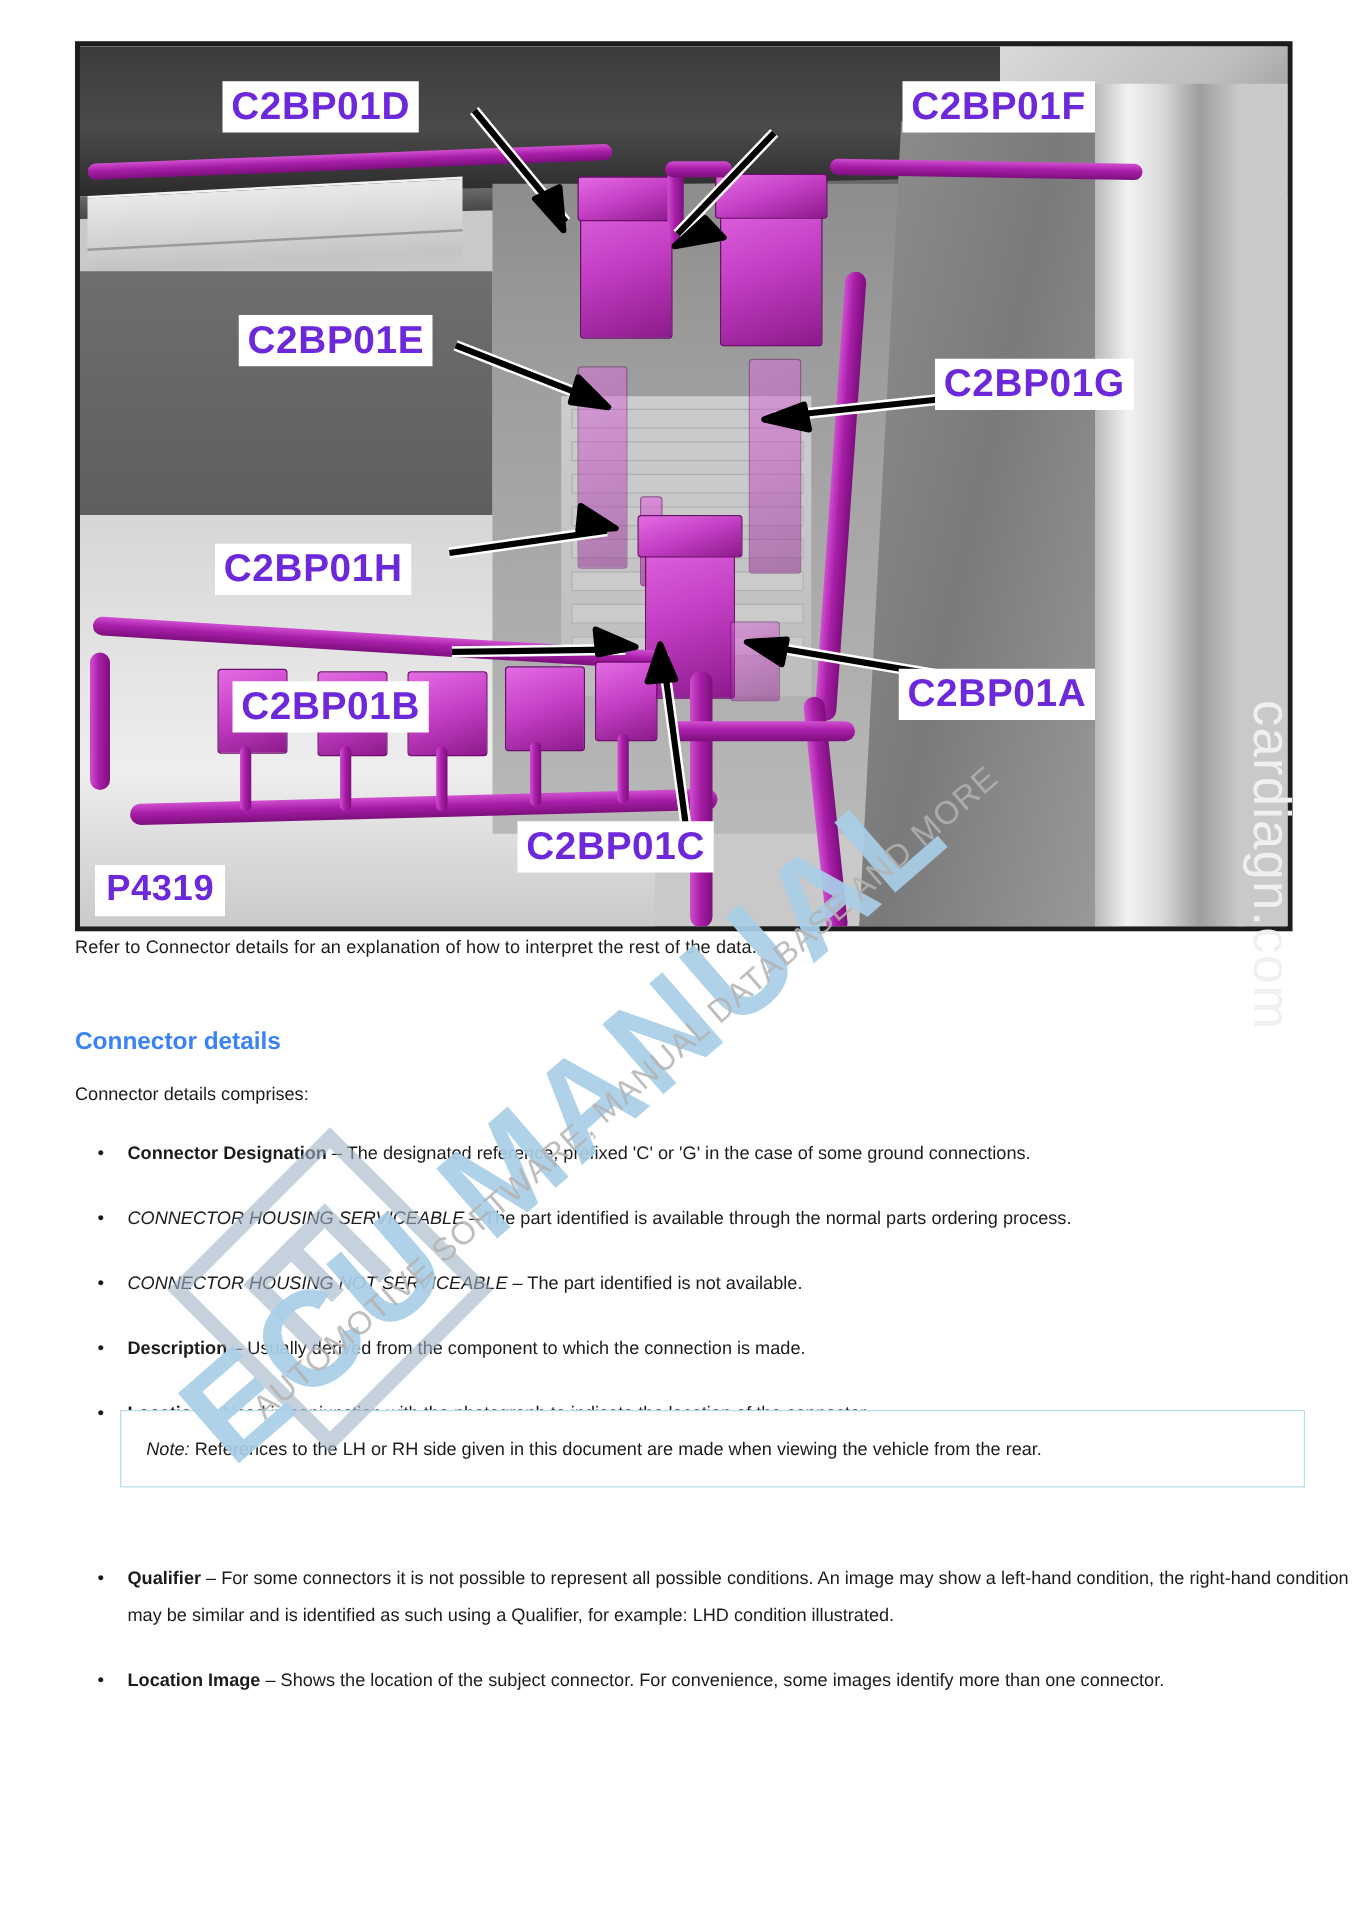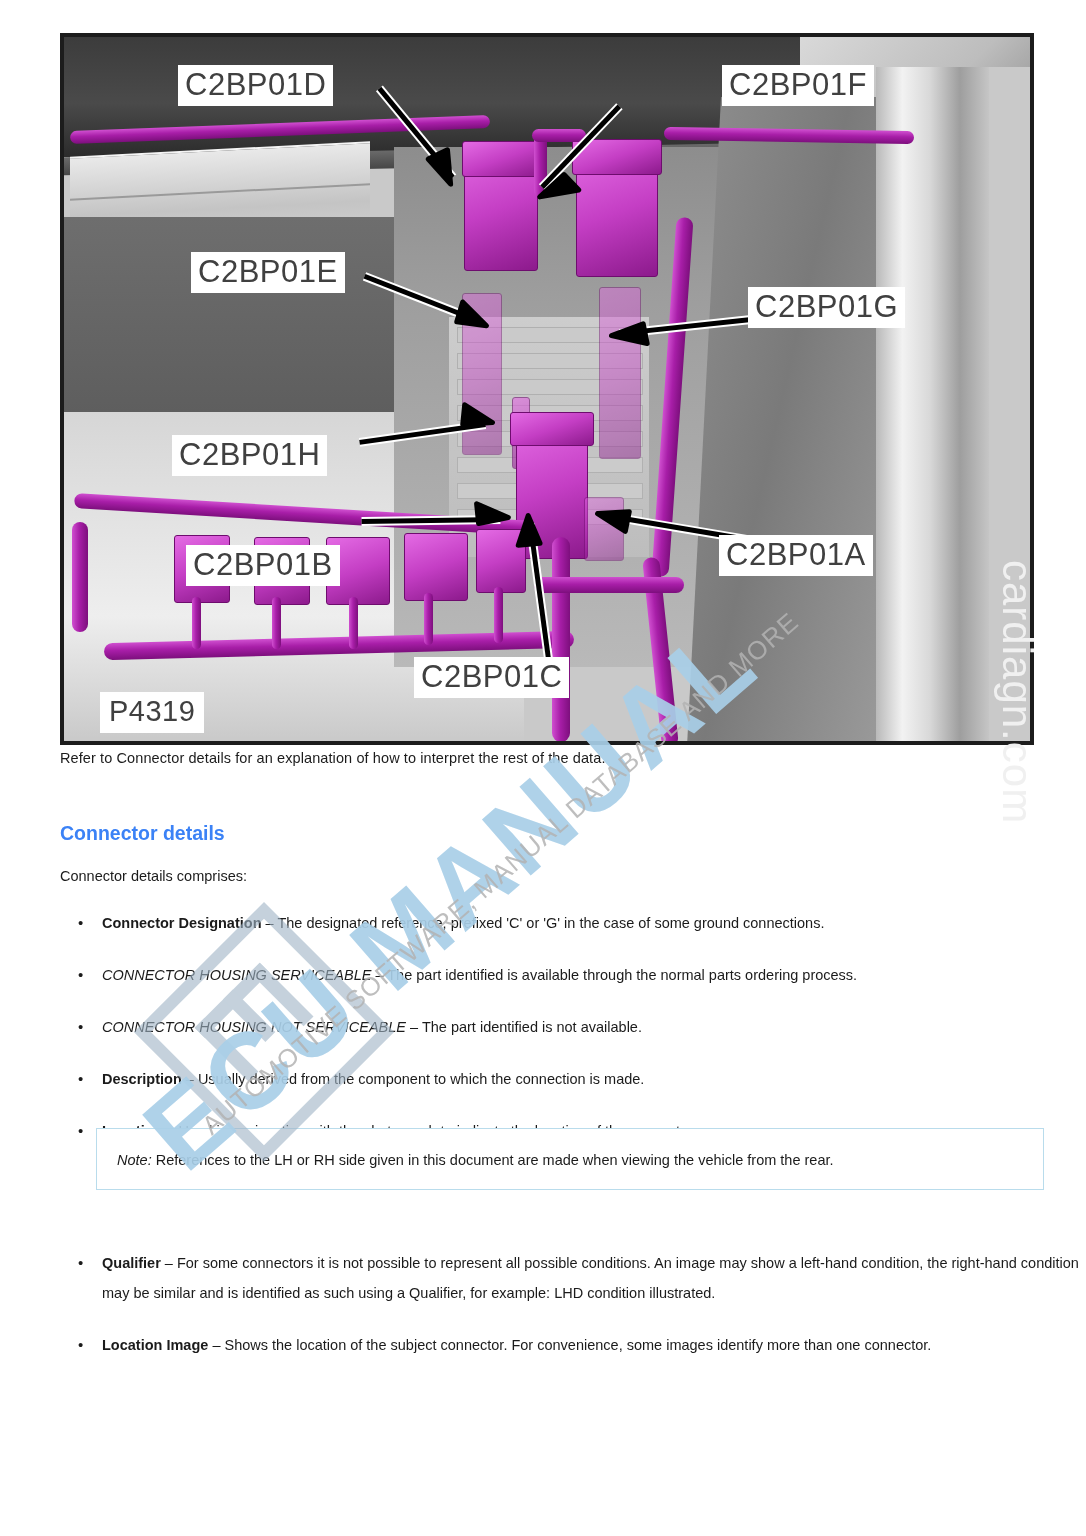--- a/index.html
+++ b/index.html
@@ -142,31 +142,31 @@
     background: linear-gradient(160deg,#e46be4 0%,#c43ec4 50%,#8c1a8c 100%);
     border: 1px solid #6e0c6e;
     border-radius: 3px;
   }
   .conn.pale { opacity: .45; }
 
   
   .callout {
     position: absolute;
     background: #ffffff;
-    color: #404040;
-    font-weight: normal;
+    color: #6d28d9;
+    font-weight: bold;
     font-family: "Liberation Sans", sans-serif;
     letter-spacing: .5px;
     line-height: 1;
     padding: 4px 7px 6px 7px;
     white-space: nowrap;
     z-index: 40;
   }
   .callout.big { font-size: 31px; }
-  .callout.pid { font-size: 29px; padding: 5px 9px 7px 9px; margin-left: 24px; }
+  .callout.pid { font-size: 29px; padding: 5px 9px 7px 9px; }
 
   
   .arrow-svg {
     position: absolute;
     left: 0; top: 0; width: 100%; height: 100%;
     z-index: 35;
     pointer-events: none;
   }
 
   

